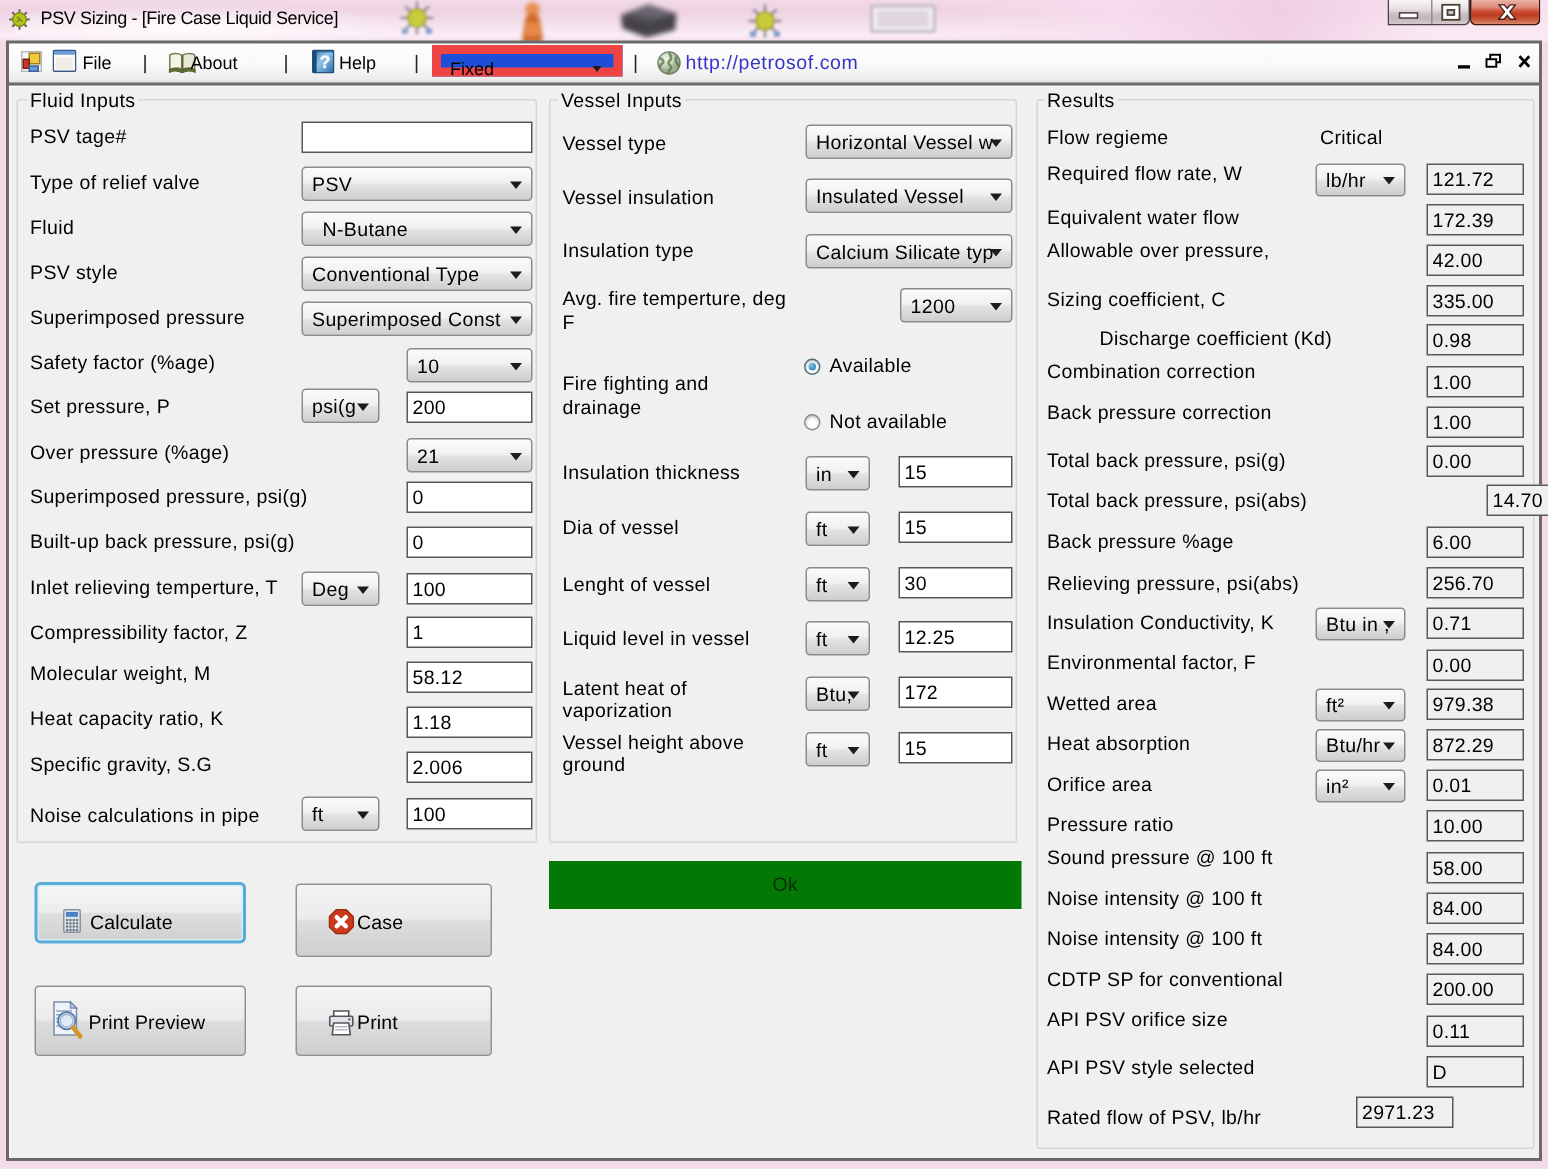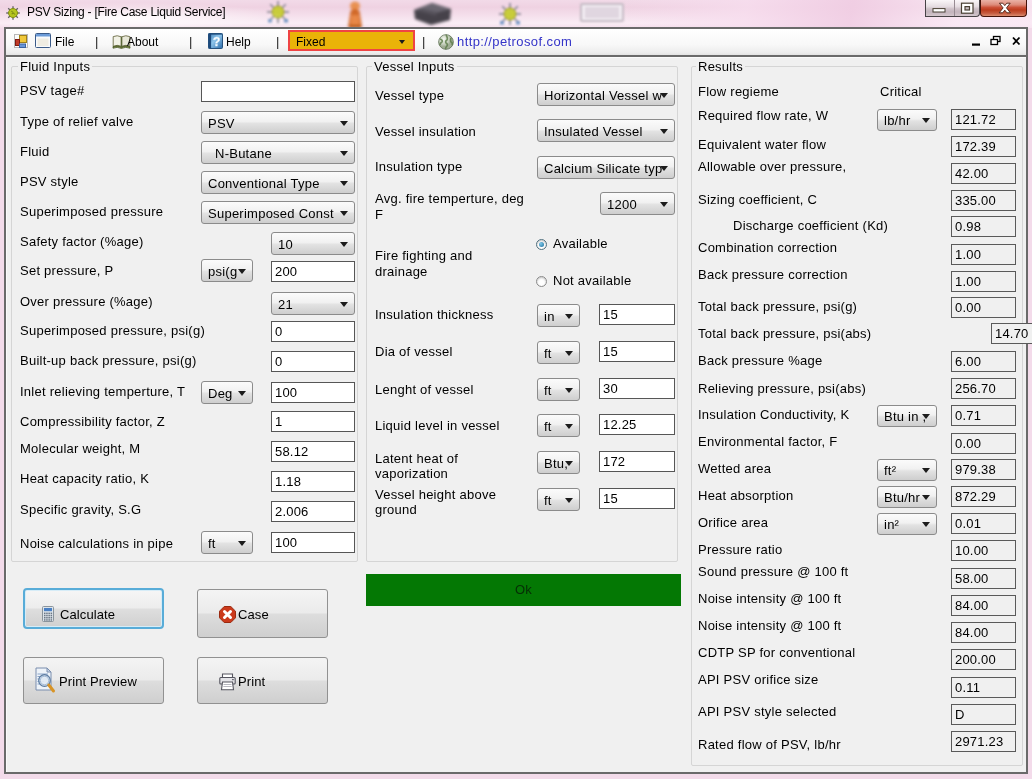--- a/index.html
+++ b/index.html
@@ -124,21 +124,21 @@
         <stop offset="0.45" stop-color="#8ec4ea"></stop>
         <stop offset="1" stop-color="#2a6aa8"></stop>
       </linearGradient>
     </defs>
 <rect x="0.5" y="0.5" width="2.6" height="15" fill="#1c4a7c"></rect>
 <rect x="0.5" y="0.5" width="14" height="1.4" fill="#1c4a7c" opacity="0.7"></rect>
 <text x="8.6" y="12.5" font-family="Liberation Sans" font-size="12" font-weight="bold" fill="#fff" stroke="#d8ecfa" stroke-width="0.35" text-anchor="middle">?</text>
 </svg>
 <div class="lbl" style="left:226px;top:34px;font-size:12px;letter-spacing:0">Help</div>
 <div class="lbl" style="left:276px;top:34px;color:#222">|</div>
-<div class="abs" style="left:288px;top:30px;width:127px;height:21px;background:#eab308;border:2px solid #ef4444">
+<div class="abs" style="left:288px;top:30px;width:127px;height:21px;background:#1d4ed8;border:6px solid #ef4444">
 <span style="position:absolute;left:6px;top:3px;font-size:12px">Fixed</span>
 <i style="position:absolute;right:8px;top:8px;width:0;height:0;border-left:3.5px solid transparent;border-right:3.5px solid transparent;border-top:4.5px solid #1c1c1c"></i>
   </div>
 <div class="lbl" style="left:422px;top:34px;color:#222">|</div>
 <svg class="abs" style="left:438px;top:34px" width="16" height="16" viewBox="0 0 16 16">
 <circle cx="8" cy="8" r="7.3" fill="#cfd8c8" stroke="#6b7a64" stroke-width="1"></circle>
 <circle cx="8" cy="8" r="7.3" fill="url(#gg)"></circle>
 <defs>
       <radialGradient id="gg" cx="0.35" cy="0.3">
         <stop offset="0" stop-color="#ffffff" stop-opacity="0.85"></stop>
@@ -355,21 +355,21 @@
 <div class="res" style="left:951px;top:595px;width:65px;height:21px">84.00</div>
 <div class="lbl" style="left:698px;top:618px">Noise intensity @ 100 ft</div>
 <div class="res" style="left:951px;top:622px;width:65px;height:21px">84.00</div>
 <div class="lbl" style="left:698px;top:645px">CDTP SP for conventional</div>
 <div class="res" style="left:951px;top:649px;width:65px;height:21px">200.00</div>
 <div class="lbl" style="left:698px;top:672px">API PSV orifice size</div>
 <div class="res" style="left:951px;top:676.5px;width:65px;height:21px">0.11</div>
 <div class="lbl" style="left:698px;top:704px">API PSV style selected</div>
 <div class="res" style="left:951px;top:703.5px;width:65px;height:21px">D</div>
 <div class="lbl" style="left:698px;top:737px">Rated flow of PSV, lb/hr</div>
-<div class="res" style="left:951px;top:730.5px;width:65px;height:21px">2971.23</div>
+<div class="res" style="left:904px;top:730.5px;width:65px;height:21px">2971.23</div>
 <div class="abs" style="left:23px;top:588px;width:141px;height:41px;border:2px solid #58acd8;border-radius:4px;background:linear-gradient(180deg,#f6f6f6 0%,#ededed 48%,#dedede 52%,#d0d0d0 100%);box-shadow:inset 0 0 0 1px #d6ecf7">
 <svg style="position:absolute;left:17px;top:16px" width="12" height="16" viewBox="0 0 12 16">
 <rect x="0.5" y="0.5" width="11" height="15" rx="1" fill="#dde4ea" stroke="#8a949c"></rect>
 <rect x="2" y="2" width="8" height="3.2" fill="#4a80c4"></rect>
 <g fill="#6a7684">
         <rect x="2.0" y="6.6" width="1.5" height="1.5"></rect>
         <rect x="4.2" y="6.6" width="1.5" height="1.5"></rect>
         <rect x="6.4" y="6.6" width="1.5" height="1.5"></rect>
         <rect x="8.6" y="6.6" width="1.5" height="1.5"></rect>
         <rect x="2.0" y="8.8" width="1.5" height="1.5"></rect>

